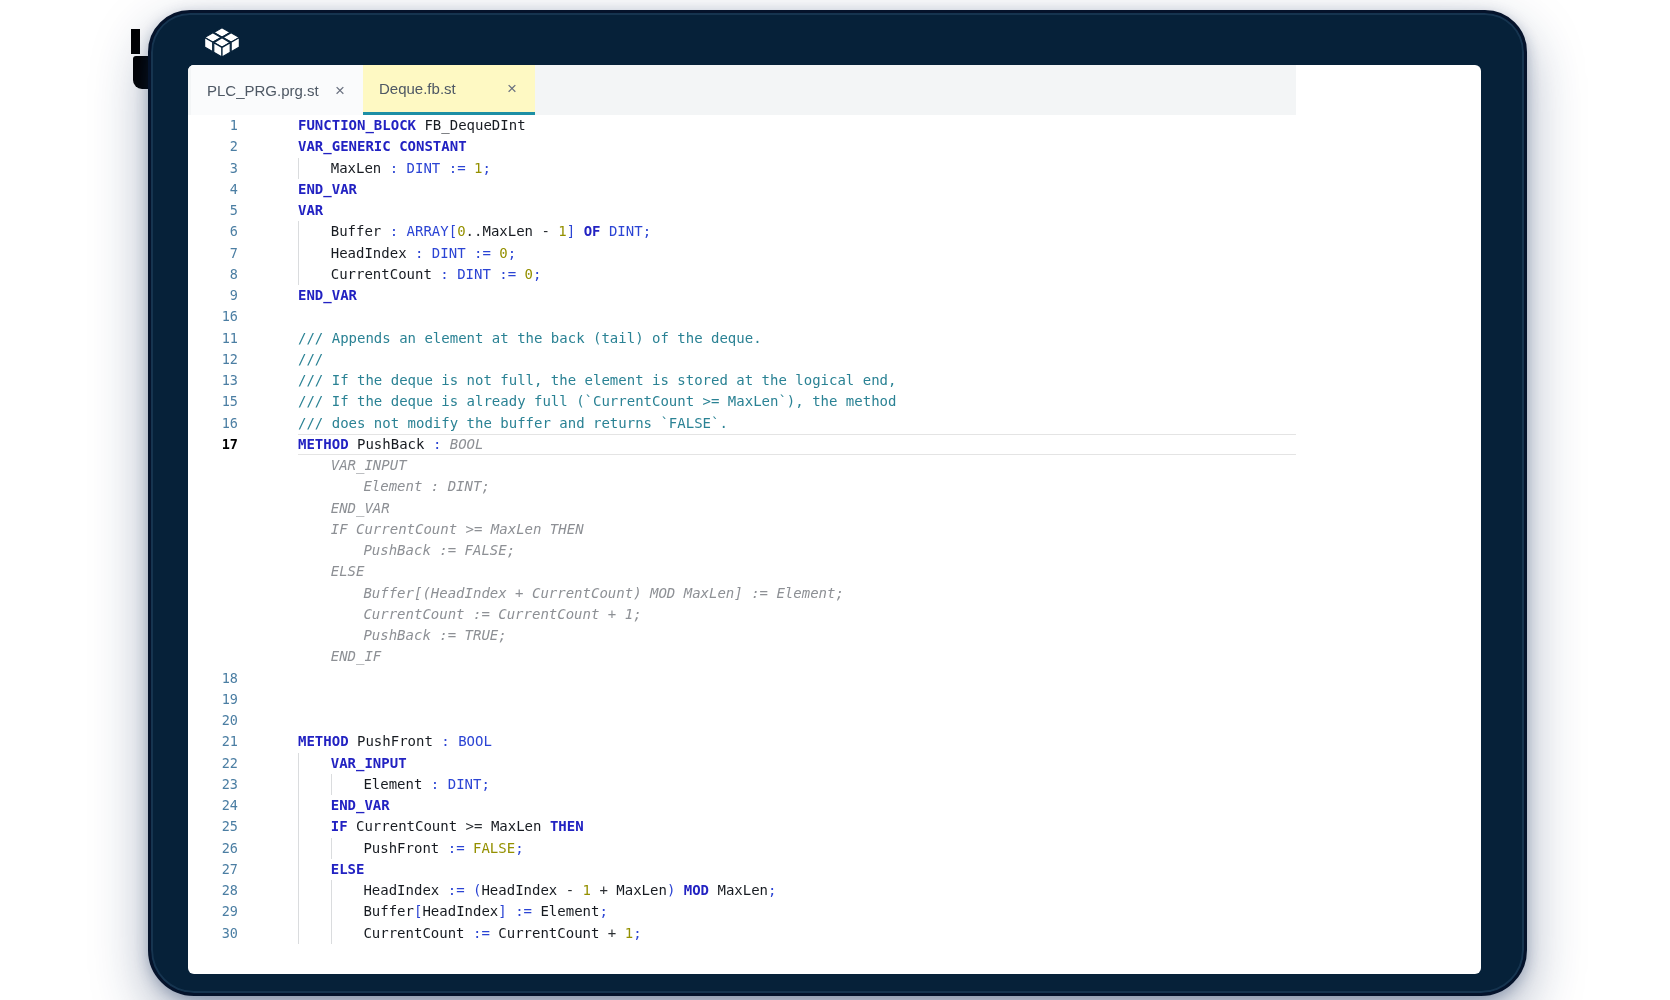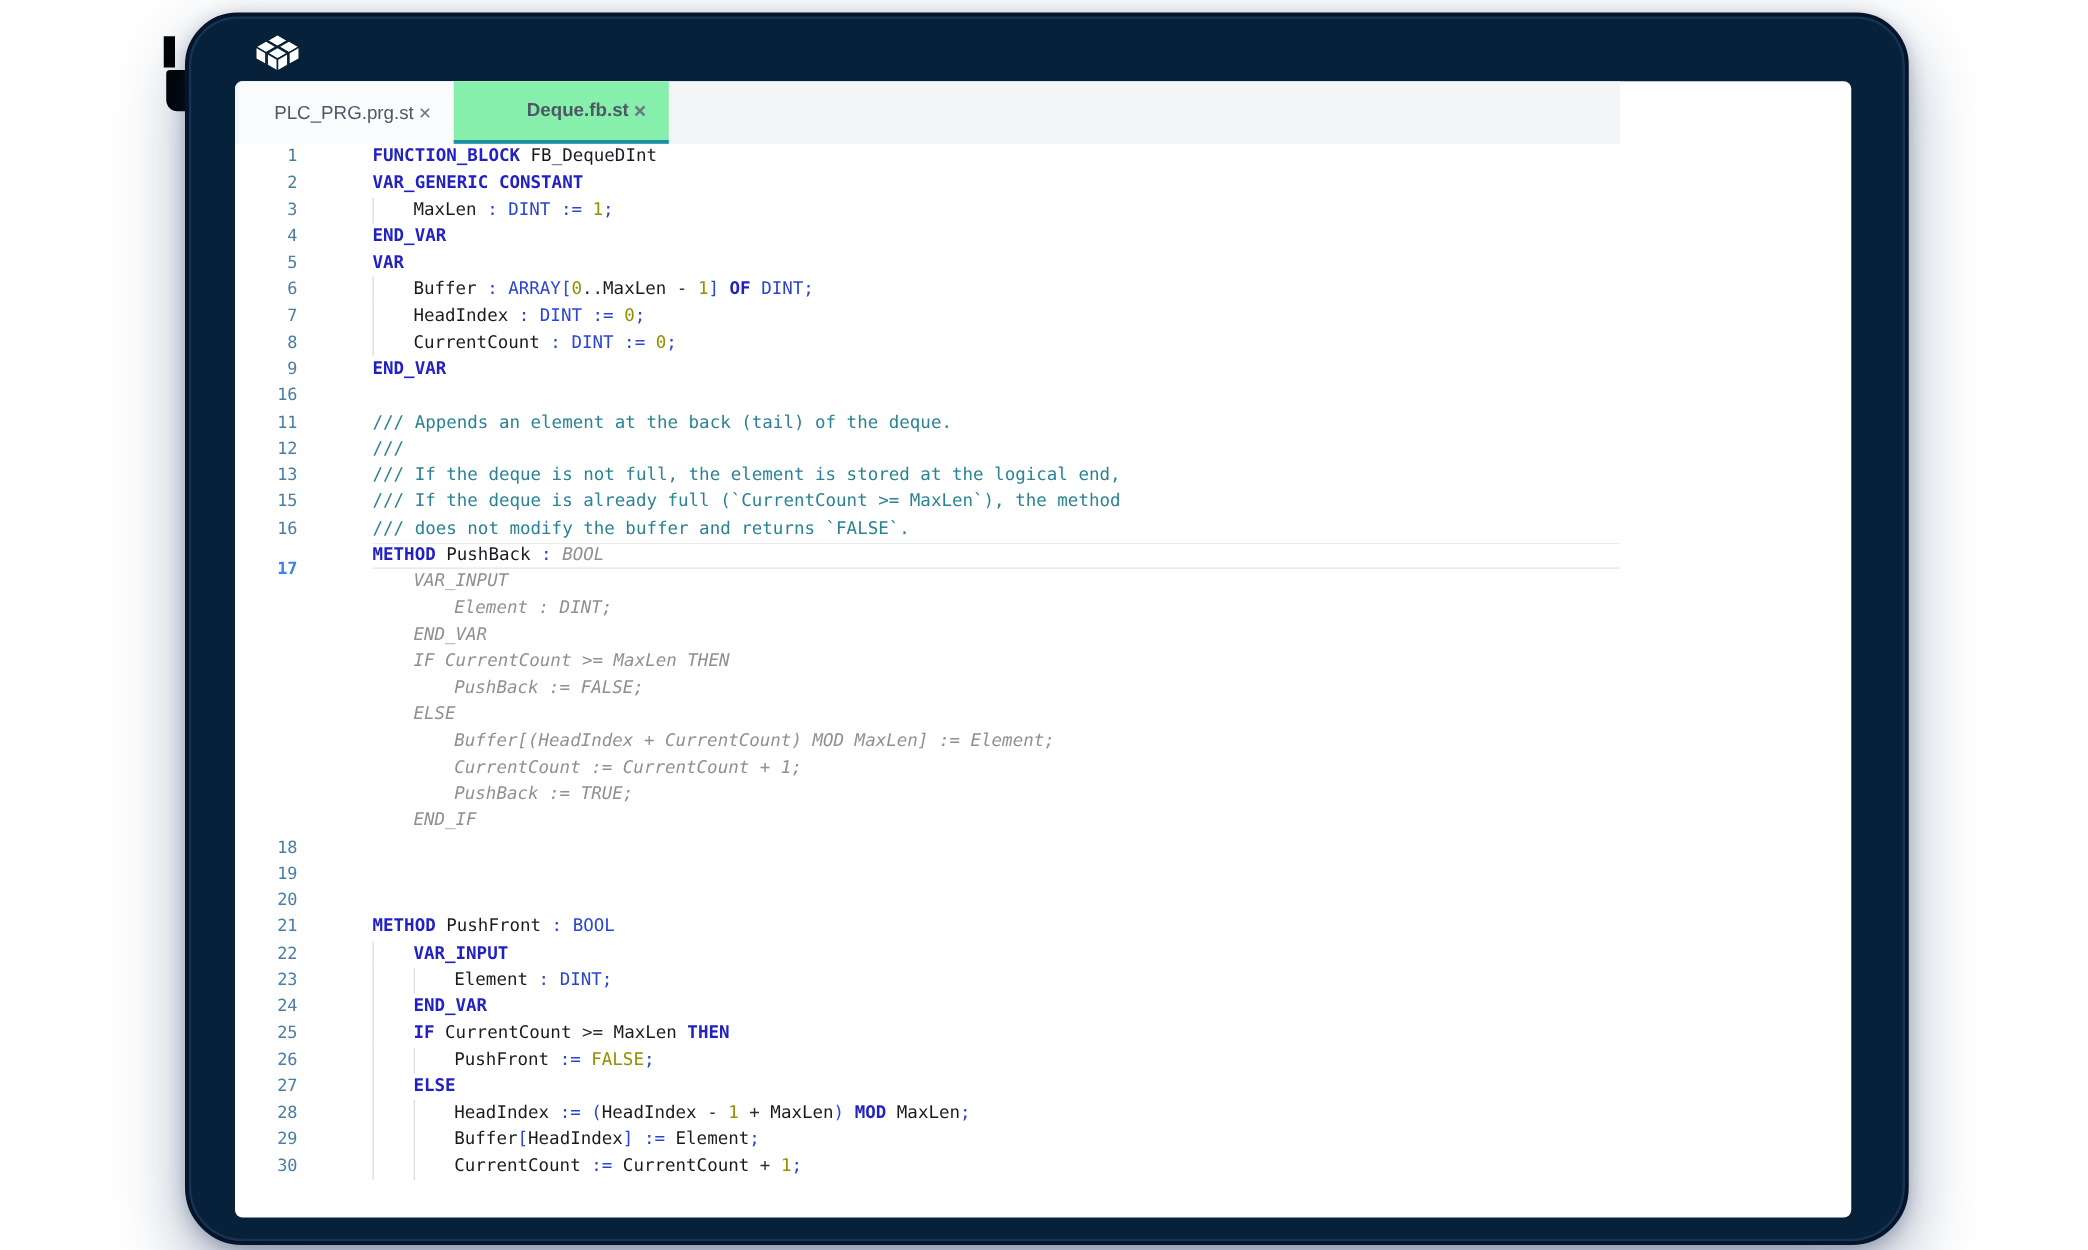--- a/index.html
+++ b/index.html
@@ -35,31 +35,31 @@
 
   
   .panel{position:absolute;left:37px;top:52px;width:1293px;height:909px;
     background:#ffffff;border-radius:6px;overflow:hidden;}
 
   
   .tabbar{width:1108px;height:50px;background:#f3f5f6;display:flex;align-items:stretch;
     padding-left:3px;}
   .tab{width:172px;display:flex;align-items:center;padding:0 14px 0 16px;
     font-size:15px;color:#4e5864;background:#fafbfc;cursor:default;}
-  .tab .tab-label{flex:1;white-space:nowrap;overflow:hidden;text-align:right;}
+  .tab .tab-label{flex:1;white-space:nowrap;overflow:hidden;}
   .tab .tab-close{color:#6b7280;font-size:17px;line-height:1;padding:2px 4px;}
-  .tab.active{background:#86efac;border-bottom:3px solid var(--accent-teal);font-weight:bold;}
+  .tab.active{background:#fef9c3;border-bottom:3px solid var(--accent-teal);}
 
   
   .code{width:1108px;font-family:"DejaVu Sans Mono","Liberation Mono",monospace;
     font-size:14px;line-height:21.25px;}
   .row{display:flex;height:21.25px;white-space:pre;}
   .ln{flex:none;width:62px;padding-right:12px;text-align:right;
     color:var(--line-number-blue);font-size:13.5px;}
-  .row.active .ln{color:#3b82f6;font-weight:bold;margin-top:11px;}
+  .row.active .ln{color:#000000;font-weight:bold;}
   .content{flex:1;display:block;margin-left:48px;}
   .row.active .content{box-shadow:inset 0 1px 0 #e4e4e4, inset 0 -1px 0 #e4e4e4;}
   .chunk{display:inline-block;width:calc(4ch - 1px);height:21.25px;
     border-left:1px solid #dadcde;vertical-align:top;}
   .chunk.noguide{border-left-color:transparent;}
 
   .tok.kw{color:var(--keyword-blue);font-weight:bold;}
   .tok.ty{color:var(--type-blue);}
   .tok.pun{color:var(--type-blue);}
   .tok.op{color:#2b2f33;}

